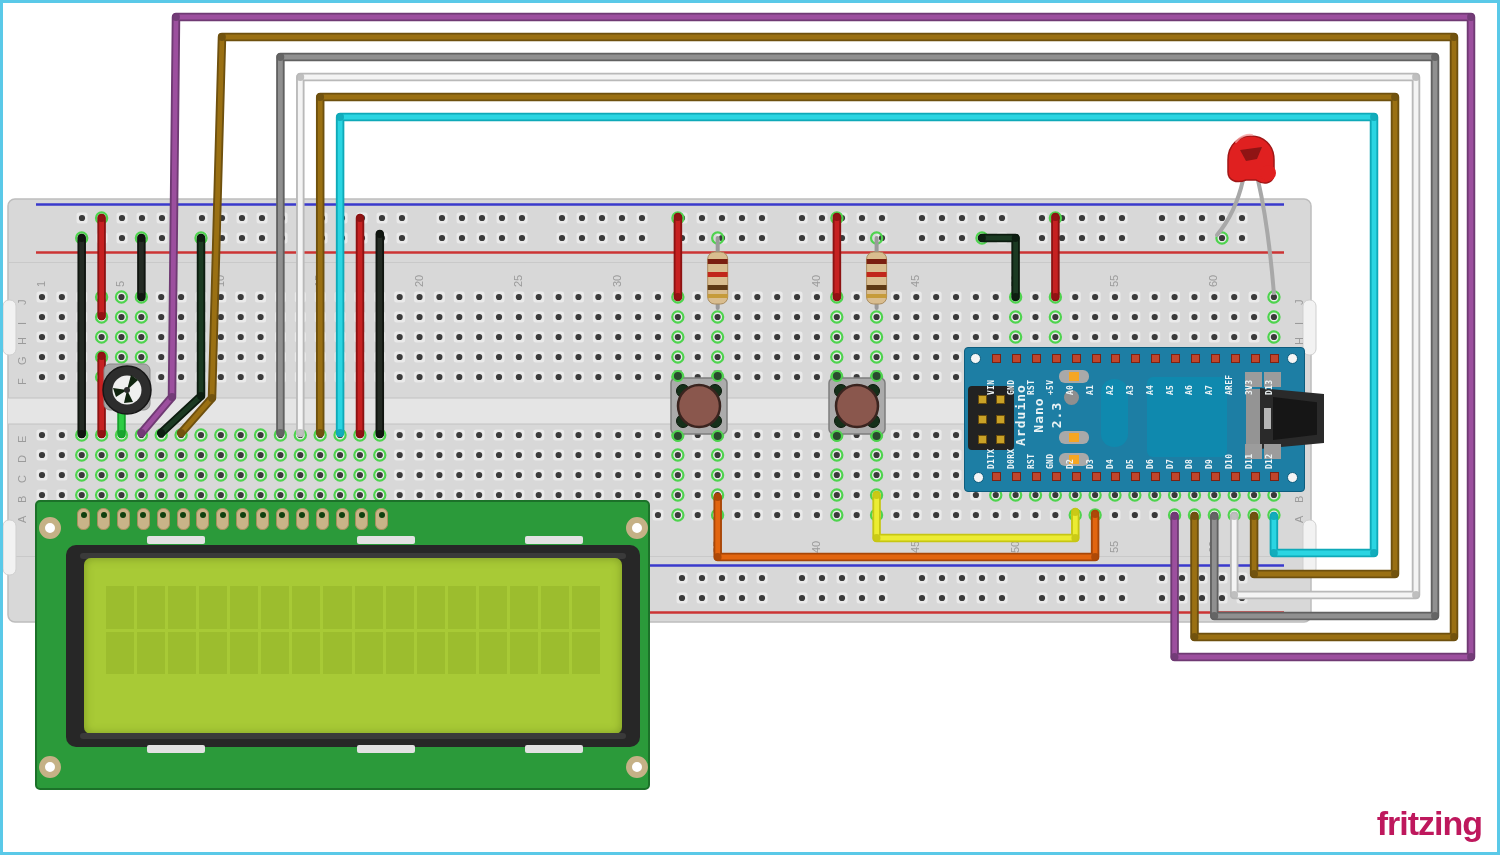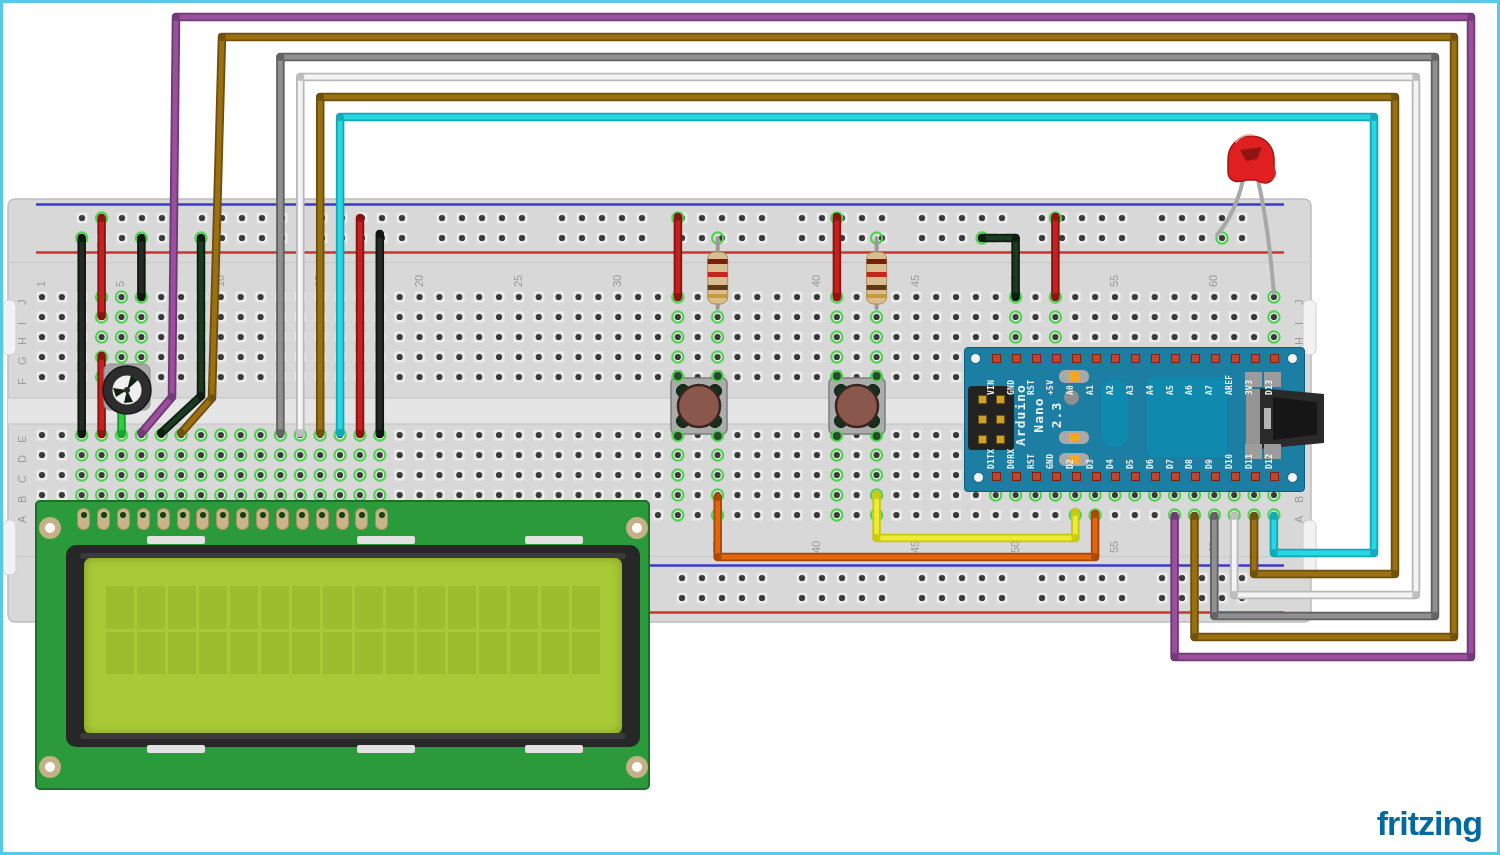--- a/index.html
+++ b/index.html
@@ -43,21 +43,21 @@
   .lcd-tab{position:absolute;width:58px;height:8px;background:#e2e2e2;border-radius:2px;}
   .bezel{position:absolute;left:29px;top:43px;width:574px;height:202px;background:#272727;border-radius:10px;}
   .bezel:before{content:"";position:absolute;left:14px;top:8px;right:14px;height:6px;background:#3a3a3a;border-radius:3px;}
   .bezel:after{content:"";position:absolute;left:14px;bottom:8px;right:14px;height:6px;background:#3a3a3a;border-radius:3px;}
   .screen{position:absolute;left:18px;top:13px;width:538px;height:176px;background:#a8ca36;border-radius:7px;
           box-shadow:inset 0 0 10px rgba(90,115,20,0.55);}
   .chars{position:absolute;left:22px;top:28px;width:494px;height:88px;display:grid;
          grid-template-columns:repeat(16,1fr);grid-template-rows:1fr 1fr;gap:3px;}
   .chars div{background:#9cbd2e;}
   .lcd-hole{position:absolute;width:22px;height:22px;border-radius:50%;background:#ffffff;border:6px solid #c5b186;box-sizing:border-box;}
-  #logo{position:absolute;right:18px;bottom:12px;z-index:6;color:#0369a1;font-size:34px;font-weight:bold;
+  #logo{position:absolute;right:18px;bottom:12px;z-index:6;color:#be185d;font-size:34px;font-weight:bold;
         letter-spacing:-1px;font-family:"Liberation Sans",sans-serif;}
 </style>
 </head>
 <body>
 
 <div class="canvas">
   <svg id="base-svg" class="layer" width="1500" height="855">
       <g>
         <rect x="8" y="199" width="1303" height="423" rx="7" fill="#d8d8d8" stroke="#bdbdbd" stroke-width="1.5"></rect>
         <line x1="9" y1="262.5" x2="1310" y2="262.5" stroke="#c9c9c9" stroke-width="1"></line>

